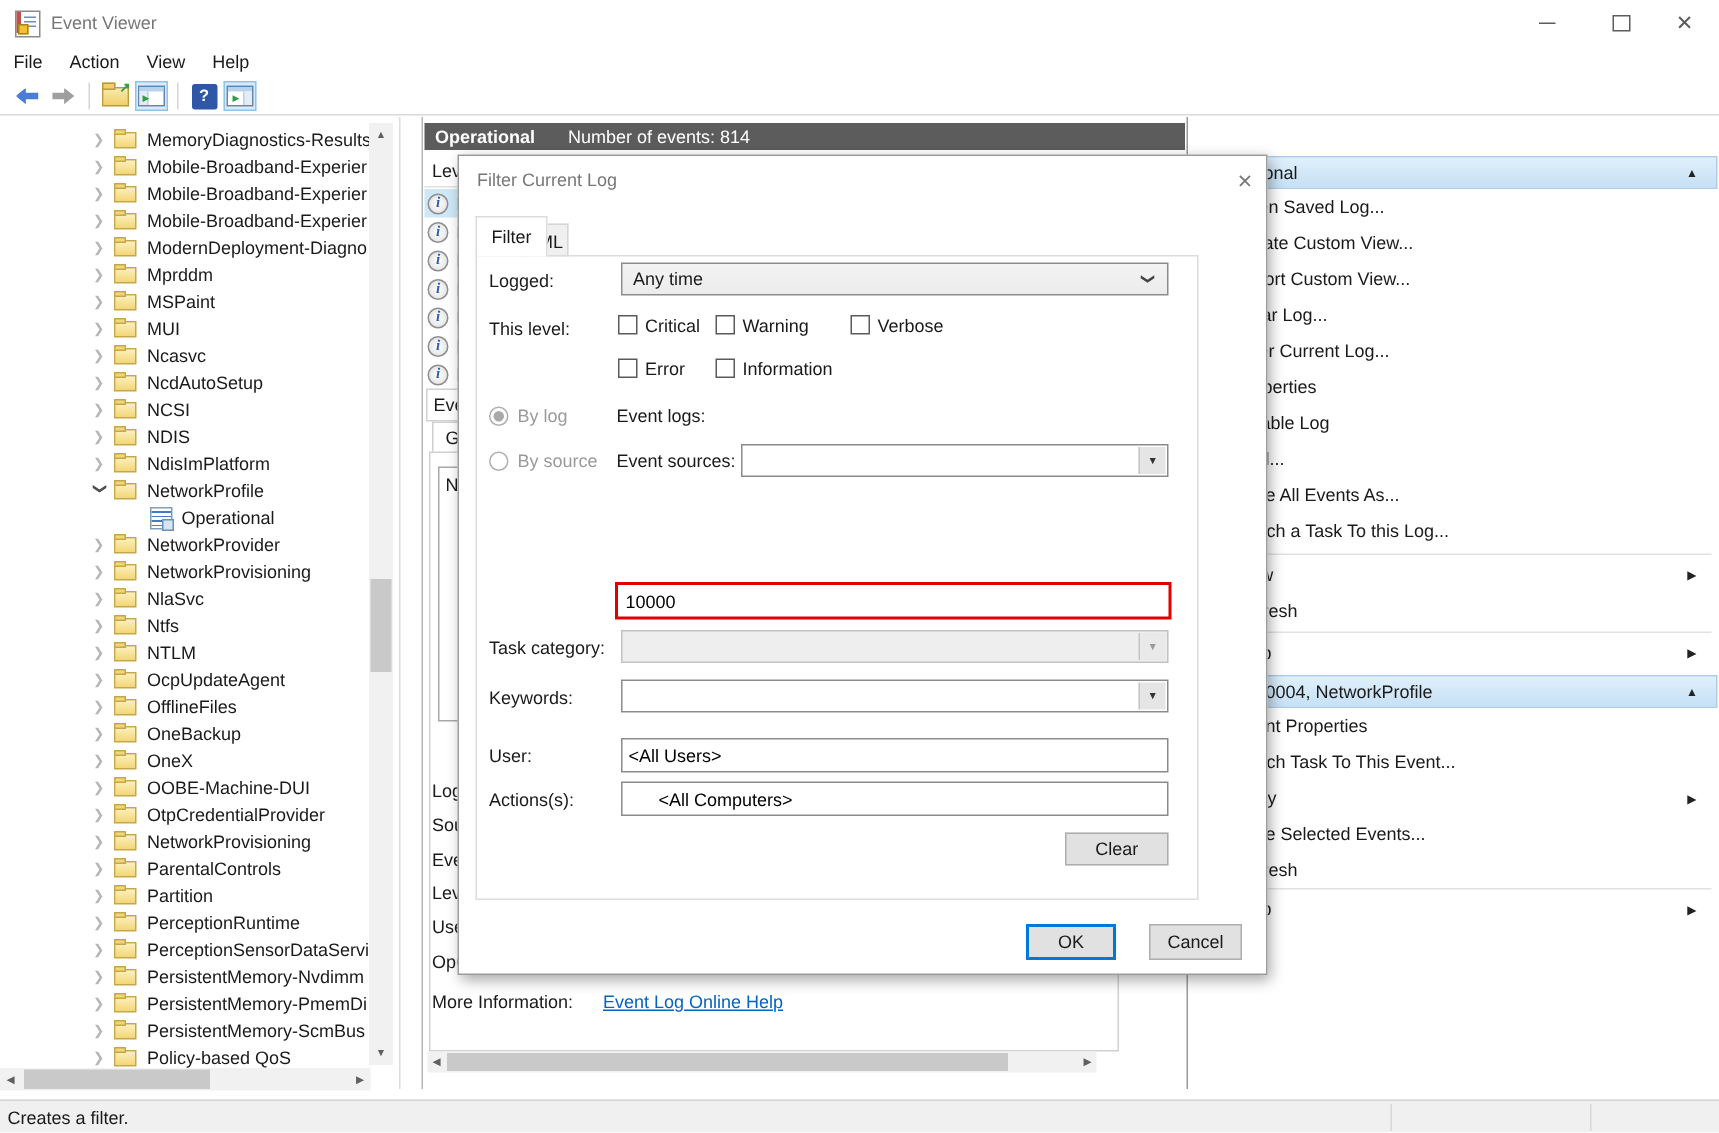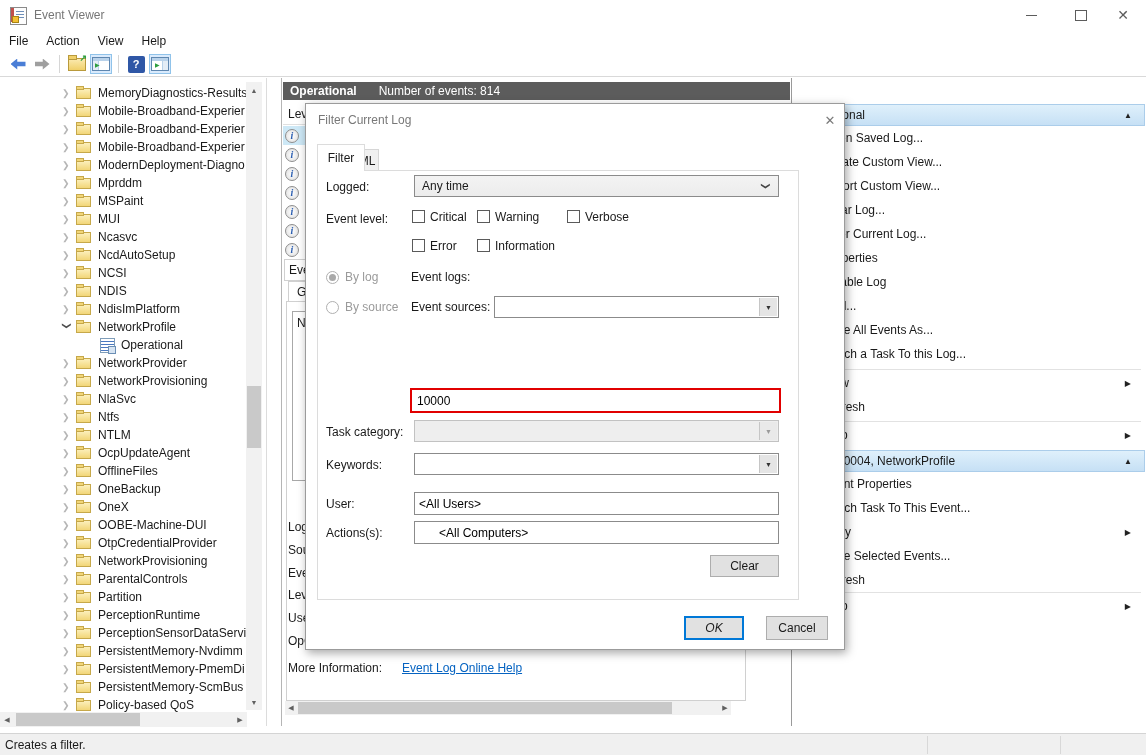--- a/index.html
+++ b/index.html
@@ -107,21 +107,21 @@
   .radio{box-sizing:border-box;width:13px;height:13px;border:1px solid #b0b0b0;border-radius:50%;background:#fff;position:absolute;}
   .radio.on:after{content:"";position:absolute;left:2px;top:2px;width:7px;height:7px;border-radius:50%;background:#a9a9a9;}
   .combo-dis{box-sizing:border-box;border:1px solid #c2c2c2;background:#eeeeee;display:flex;align-items:center;overflow:hidden;}
   .combo-dis .cv{margin-left:5px;color:#7c7c7c;white-space:nowrap;}
   .drop-btn{position:absolute;right:1px;top:1px;bottom:1px;width:17px;background:#e5e5e5;border-left:1px solid #c6c6c6;display:flex;align-items:center;justify-content:center;font-size:7px;color:#333;}
   .drop-btn.dd{color:#9a9a9a;background:#e9e9e9;}
   .combo-edit{box-sizing:border-box;border:1px solid #8b8b8b;background:#fff;}
   .dinput{box-sizing:border-box;border:1px solid #8b8b8b;background:#fff;font-family:"Liberation Sans",sans-serif;font-size:12px;padding:0 4px;margin:0;}
   #red-input{border:2px solid #e10000;padding:0 5px;}
   .btn{box-sizing:border-box;background:#e1e1e1;border:1px solid #adadad;display:flex;align-items:center;justify-content:center;}
-  #ok-btn{border:2px solid #0078d7;font-style:italic;}
+  #ok-btn{border:2px solid #0078d7;}
   #includes-text{left:20px;top:242px;width:462px;line-height:17px;}
 </style>
 </head>
 <body>
 <div id="app">
 
 <div class="a" id="titlebar">
   <div class="a" id="title-icon">
     <span class="spine"></span>
         <span class="ln" style="top:3px"></span>
@@ -526,21 +526,21 @@
         <span>XML</span>
       </div>
   <div class="a" id="dlg-frame"></div>
 
   <div class="a dlbl" style="left:20px;top:76px">Logged:</div>
   <div class="a combo-flat" style="left:108px;top:71px;width:365px;height:22px">
     <span class="cv">Any time</span>
     <span class="chevd">❯</span>
   </div>
 
-  <div class="a dlbl" style="left:20px;top:108px">Event level:</div>
+  <div class="a dlbl" style="left:20px;top:108px">This level:</div>
   <span class="cb" style="left:106px;top:106px"></span>
   <div class="a dlbl" style="left:124px;top:106px">Critical</div>
   <span class="cb" style="left:171px;top:106px"></span>
   <div class="a dlbl" style="left:189px;top:106px">Warning</div>
   <span class="cb" style="left:261px;top:106px"></span>
   <div class="a dlbl" style="left:279px;top:106px">Verbose</div>
   <span class="cb" style="left:106px;top:135px"></span>
   <div class="a dlbl" style="left:124px;top:135px">Error</div>
   <span class="cb" style="left:171px;top:135px"></span>
   <div class="a dlbl" style="left:189px;top:135px">Information</div>

